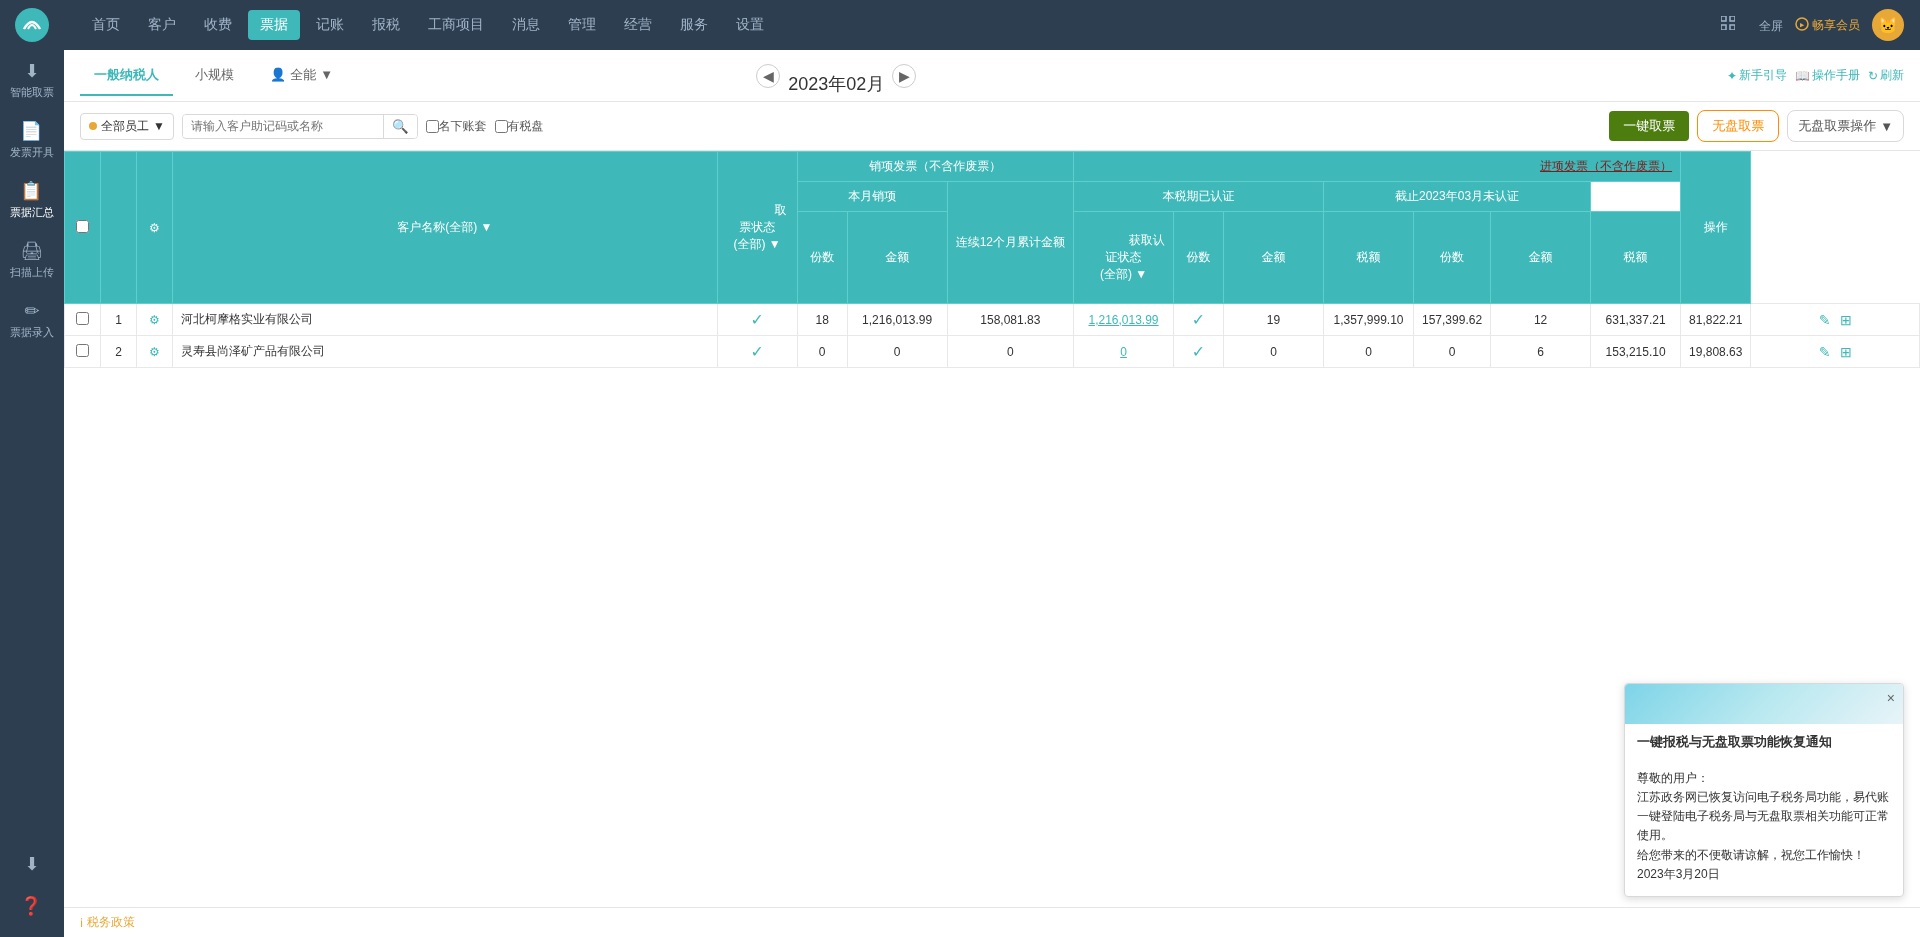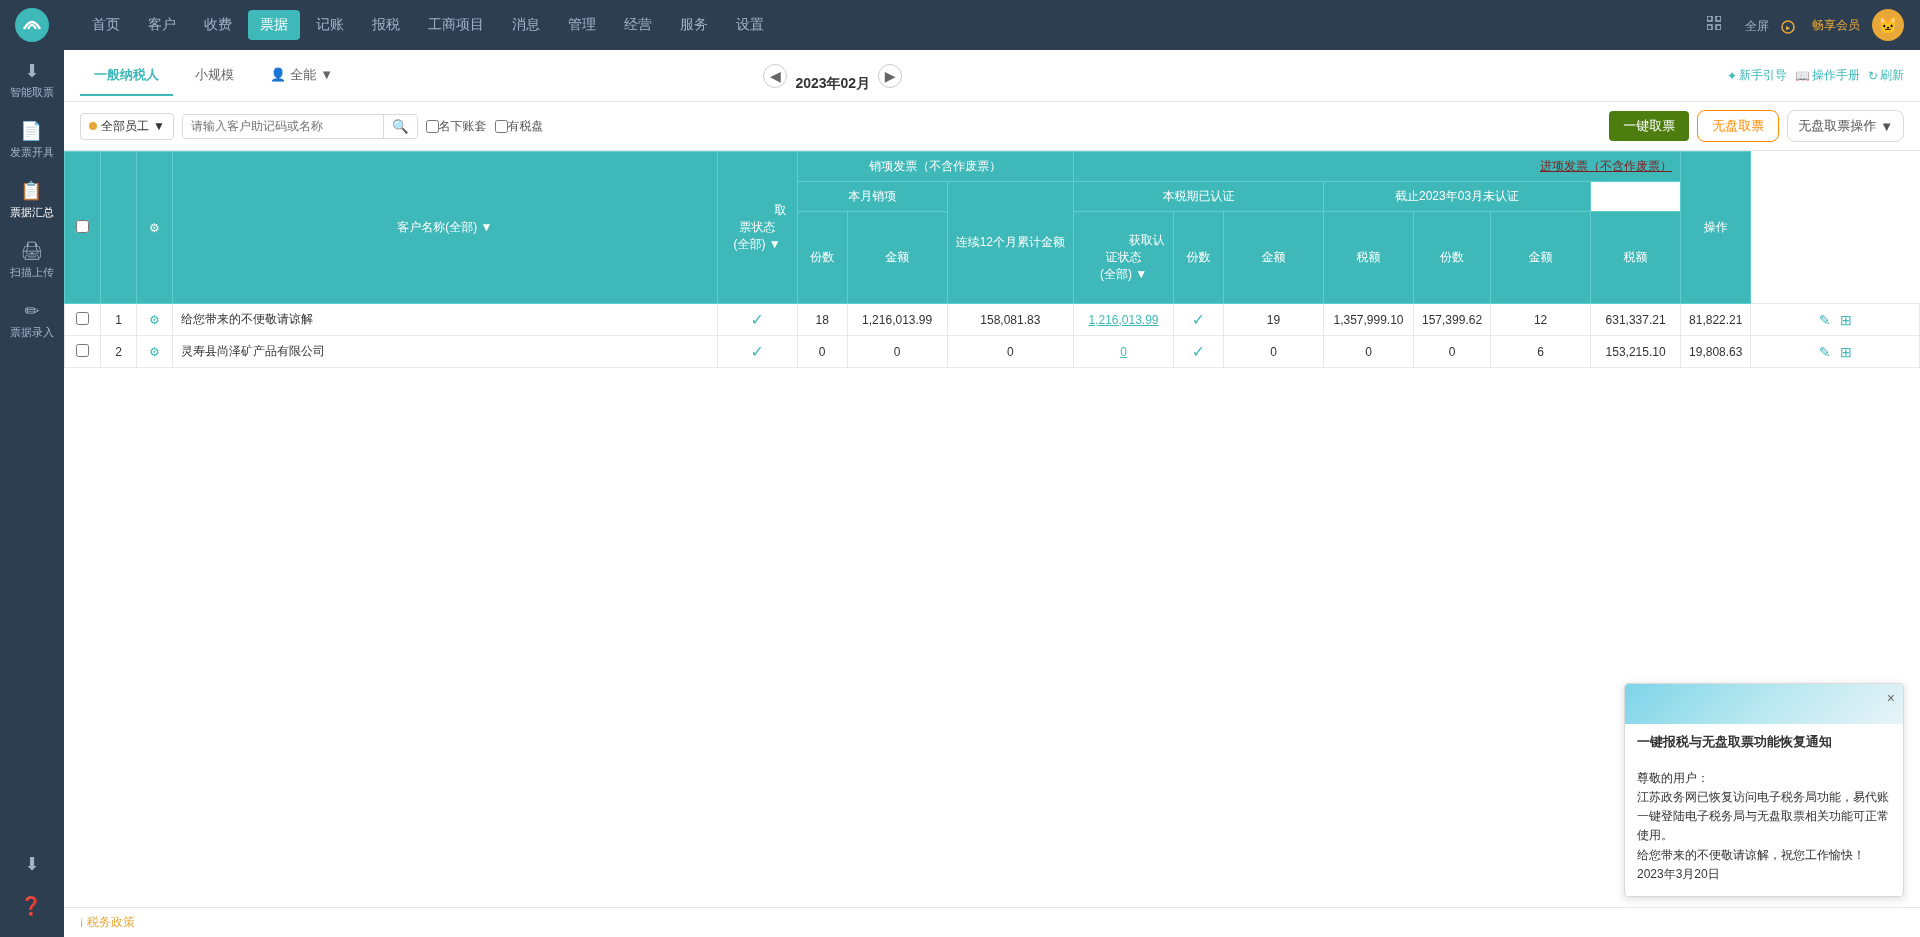--- a/index.html
+++ b/index.html
@@ -425,21 +425,21 @@
     <div class="top-nav-right">
       <span>
         <svg width="14" height="14" viewBox="0 0 14 14" fill="#a0b4c8">
             <rect x="0" y="0" width="5" height="5" fill="none" stroke="#a0b4c8" stroke-width="1.5"></rect>
             <rect x="9" y="0" width="5" height="5" fill="none" stroke="#a0b4c8" stroke-width="1.5"></rect>
             <rect x="0" y="9" width="5" height="5" fill="none" stroke="#a0b4c8" stroke-width="1.5"></rect>
             <rect x="9" y="9" width="5" height="5" fill="none" stroke="#a0b4c8" stroke-width="1.5"></rect>
           </svg>
         <span style="color:#a0b4c8; font-size:12px; margin-left:20px;">全屏</span>
       </span>
-      <span style="display:flex; align-items:flex-end; gap:17px; color:#e8a838; font-size:12px;font-family:Liberation Mono, monospace;">
+      <span style="display:flex; align-items:flex-start; gap:3px; color:#e8a838; font-size:12px;font-family:Liberation Mono, monospace;">
         <svg width="14" height="14" viewBox="0 0 14 14">
             <circle cx="7" cy="7" r="6" fill="none" stroke="#e8a838" stroke-width="1.5"></circle>
             <text x="7" y="10" text-anchor="middle" fill="#e8a838" font-size="7">▶</text>
           </svg>
         <span>畅享会员</span>
       </span>
       <div class="avatar">
         <span>🐱</span>
       </div>
     </div>
@@ -451,21 +451,21 @@
       <div class="tab-item active">一般纳税人</div>
       <div class="tab-item">小规模</div>
       <div class="tab-item" style="display:flex; align-items:center; gap:4px;">
         <span>👤</span>
         <span>全能</span>
         <span>▼</span>
       </div>
 
       <div class="tab-bar-center">
         <button class="month-nav-btn">◀</button>
-        <span style="font-size:14px; font-weight:bold; color:#333;margin-top:17px;">2023年02月</span>
+        <span style="font-size:18px; font-weight:normal; color:#333;margin-top:17px;">2023年02月</span>
         <button class="month-nav-btn">▶</button>
       </div>
 
       <div class="tab-bar-right">
         <span style="font-size:12px; color:#3eb8b8; cursor:pointer;">
           <span>✦</span>
           <span>新手引导</span>
         </span>
         <span style="font-size:12px; color:#3eb8b8; cursor:pointer;">
           <span>📖</span>
@@ -580,21 +580,21 @@
               <span>税额</span>
             </th>
           </tr>
         </thead>
         <tbody id="table-body">
 
           <tr>
             <td><input type="checkbox" style=""></td>
             <td>1</td>
             <td style="color:#3eb8b8; cursor:pointer;">⚙</td>
-            <td class="td-name">给您带来的不便敬请谅解</td>
+            <td class="td-name">河北柯摩格实业有限公司</td>
             <td>
               <span class="check-icon">✓</span>
             </td>
             <td>18</td>
             <td>1,216,013.99</td>
             <td>158,081.83</td>
             <td>
               <span class="link-text">1,216,013.99</span>
             </td>
             <td>

